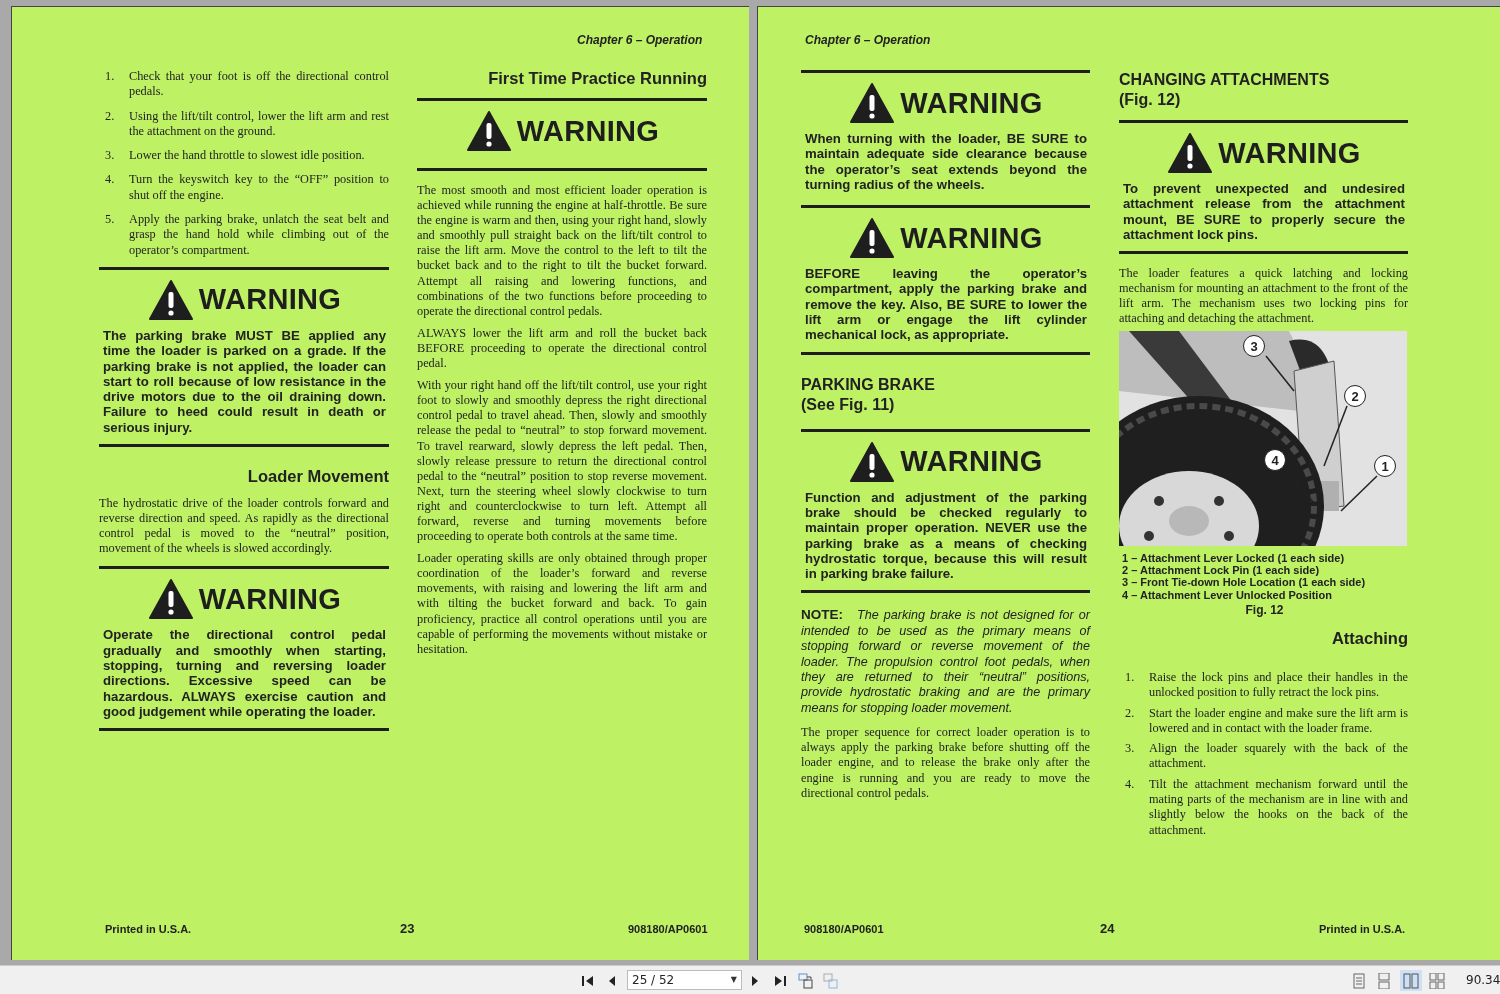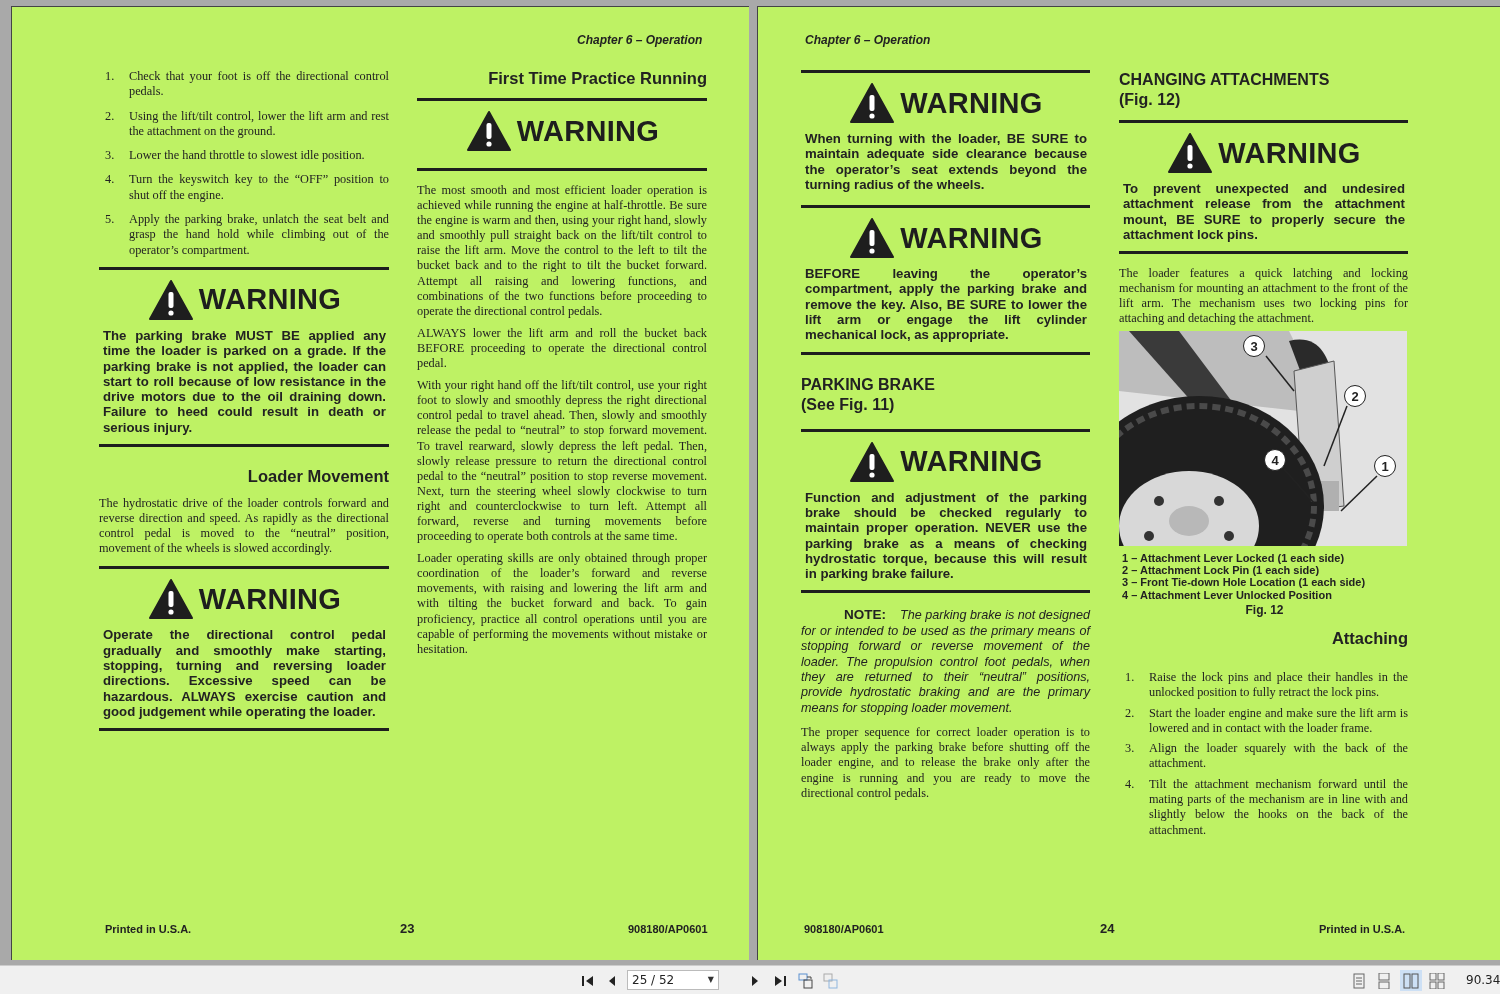--- a/index.html
+++ b/index.html
@@ -23,32 +23,32 @@
   .warnbox { border-top: 3px solid #1e1e1e; border-bottom: 3px solid #1e1e1e; padding: 9px 3px 9px 4px; }
   .warnhead { display: flex; align-items: center; justify-content: center; margin-bottom: 7px; }
   .warnhead svg { width: 46px; height: 42px; margin-right: 5px; }
   .warnword { font-family: "Liberation Sans", sans-serif; font-weight: bold; font-size: 29px; color: #1e1e1e; letter-spacing: 0.3px; }
   .warntext { font-family: "Liberation Sans", sans-serif; font-weight: bold; font-size: 13.2px; line-height: 15.3px; text-align: justify; color: #222; }
 
   .h2 { font-family: "Liberation Sans", sans-serif; font-weight: bold; font-size: 16.5px; color: #222; text-align: right; }
   .h2caps { font-family: "Liberation Sans", sans-serif; font-weight: bold; font-size: 16px; line-height: 20px; color: #222; }
   .para { font-size: 12.3px; line-height: 15.1px; text-align: justify; margin-bottom: 7px; }
   .note { font-family: "Liberation Sans", sans-serif; font-size: 12.6px; line-height: 15.4px; text-align: justify; font-style: italic; }
-  .note b { font-style: normal; font-size: 13.5px; margin-right: 14px; margin-left: 43px; }
+  .note b { font-style: normal; font-size: 13.5px; margin-right: 14px; }
 
   .fig { position: absolute; background: #d4d4d4; overflow: hidden; }
   .callout { position: absolute; width: 22px; height: 22px; border-radius: 50%; border: 1.5px solid #222; background: #fff;
              font-family: "Liberation Sans", sans-serif; font-weight: bold; font-size: 13px; display: flex; align-items: center; justify-content: center; }
   .caption { font-family: "Liberation Sans", sans-serif; font-weight: bold; font-size: 11px; line-height: 12.2px; color: #222; }
 
   
   #toolbar { position: absolute; left: 0; top: 965px; width: 1500px; height: 29px; background: #f0f0f0; border-top: 1px solid #ccc;
              font-family: "DejaVu Sans", sans-serif; }
   .tbtn { position: absolute; top: 5px; width: 20px; height: 20px; display: flex; align-items: center; justify-content: center; color: #222; font-size: 13px; }
-  #page-select { position: absolute; left: 627px; top: 4px; width: 92px; height: 20px; background: #fff; border: 1px solid #bbb;
+  #page-select { position: absolute; left: 627px; top: 4px; width: 115px; height: 20px; background: #fff; border: 1px solid #bbb;
                  font-size: 12px; padding-left: 4px; line-height: 18px; color: #222; }
   #page-select .caret { position: absolute; right: 4px; top: 0; font-size: 8px; color: #333; }
   .viewbtn { position: absolute; top: 4px; width: 22px; height: 21px; display: flex; align-items: center; justify-content: center; }
   .viewbtn.active { background: #cde0f5; }
   #zoom-level { position: absolute; left: 1466px; top: 7px; font-size: 12px; color: #222; }
 </style>
 </head>
 <body>
 
 <div class="page" id="page-left">
@@ -95,21 +95,21 @@
 
     <div class="warnbox">
       <div class="warnhead">
         <svg viewBox="0 0 46 42">
             <path d="M23 2 L44 40 L2 40 Z" fill="#1e1e1e" stroke="#1e1e1e" stroke-width="2" stroke-linejoin="round"></path>
             <rect x="20.5" y="13" width="5" height="16" rx="2" fill="#fff"></rect>
             <circle cx="23" cy="34" r="2.6" fill="#fff"></circle>
           </svg>
         <span class="warnword">WARNING</span>
       </div>
-      <div class="warntext">Operate the directional control pedal gradually and smoothly make starting, stopping, turning and reversing loader directions. Excessive speed can be hazardous. ALWAYS exercise caution and good judgement while operating the loader.</div>
+      <div class="warntext">Operate the directional control pedal gradually and smoothly when starting, stopping, turning and reversing loader directions. Excessive speed can be hazardous. ALWAYS exercise caution and good judgement while operating the loader.</div>
     </div>
   </div>
 
   <div class="col" style="left:405px; top:62px; width:290px;">
     <div class="h2" style="margin-bottom:10px;">First Time Practice Running</div>
     <div class="warnbox" style="margin-bottom:12px;">
       <div class="warnhead">
         <svg viewBox="0 0 46 42">
             <path d="M23 2 L44 40 L2 40 Z" fill="#1e1e1e" stroke="#1e1e1e" stroke-width="2" stroke-linejoin="round"></path>
             <rect x="20.5" y="13" width="5" height="16" rx="2" fill="#fff"></rect>

